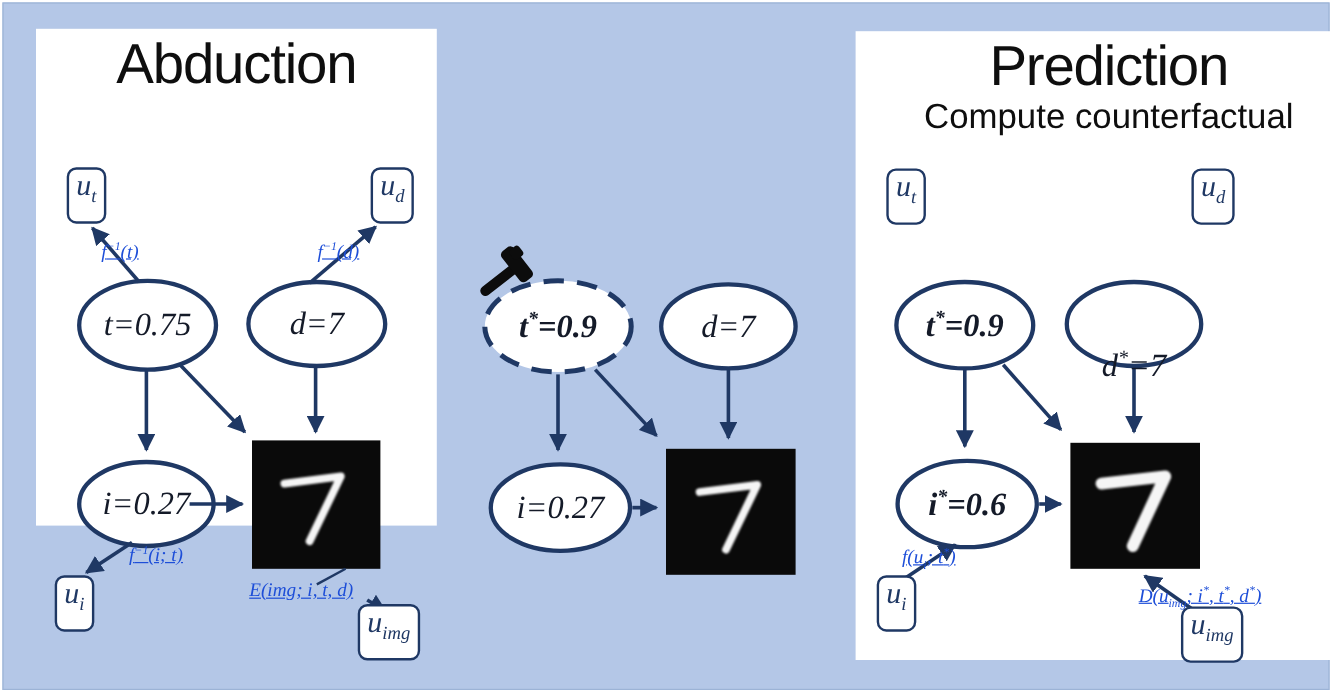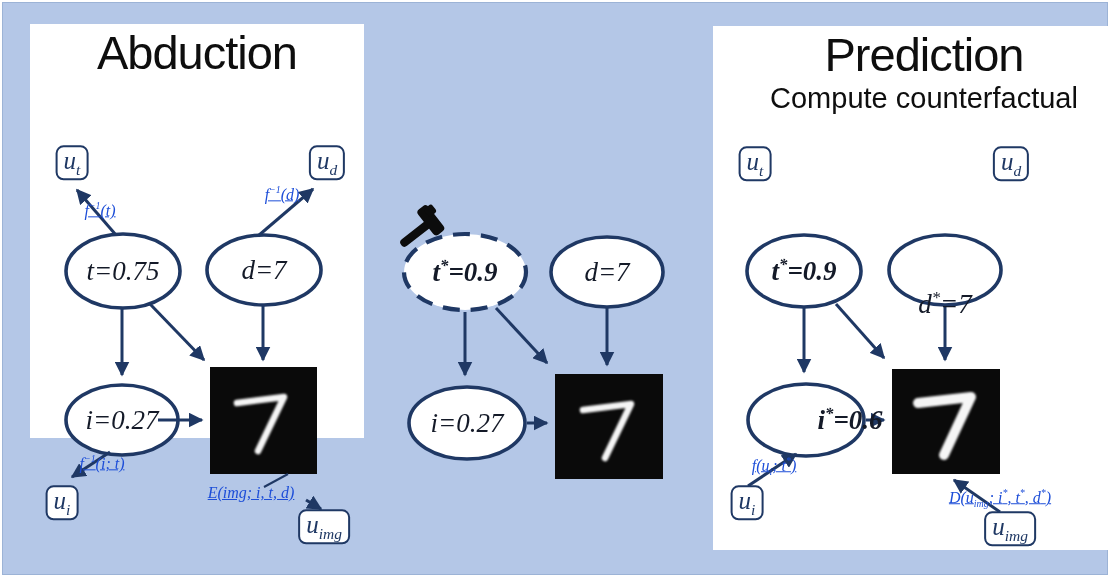--- a/index.html
+++ b/index.html
@@ -18,21 +18,21 @@
   .node-text{
     position:absolute;transform:translate(-50%,-50%);
     font-family:"Liberation Serif","DejaVu Serif",serif;font-style:italic;
     font-size:27px;color:#141a28;white-space:nowrap;z-index:4;
   }
   .node-text.bold{font-weight:700;text-align:right;}
   .ubox{
     position:absolute;transform:translate(-50%,-50%);
     background:#ffffff;border:2.5px solid #1f3864;border-radius:8px;
     color:#1f3864;font-family:"Liberation Serif","DejaVu Serif",serif;
-    font-style:italic;font-size:25px;line-height:1.05;padding:1px 6px 0 6px;
+    font-style:italic;font-size:25px;line-height:1.05;padding:1px 6px 12px 6px;
     white-space:nowrap;z-index:5;
   }
   .lbl{
     position:absolute;transform:translate(-50%,-50%);
     font-family:"Liberation Serif","DejaVu Serif",serif;font-style:italic;
     font-size:16px;color:#1d4ed8;white-space:nowrap;z-index:4;text-decoration:underline;
   }
   sup{font-size:62%;vertical-align:super;}
   sub{font-size:62%;vertical-align:sub;}
 </style>
@@ -116,30 +116,30 @@
   </svg>
 
   <div class="ubox" style="left:72px;top:163px;"><span>u</span><sub>t</sub></div>
   <div class="ubox" style="left:327px;top:163px;"><span>u</span><sub>d</sub></div>
   <div class="ubox" style="left:62px;top:503px;"><span>u</span><sub>i</sub></div>
   <div class="ubox" style="left:324px;top:527px;"><span>u</span><sub>img</sub></div>
   <div class="node-text" style="left:123px;top:271px;"><span>t=0.75</span></div>
   <div class="node-text" style="left:264px;top:270px;"><span>d=7</span></div>
   <div class="node-text" style="left:122px;top:420px;"><span>i=0.27</span></div>
   <div class="lbl" style="left:100px;top:210px;"><span>f</span><sup>−1</sup><span>(t)</span></div>
-  <div class="lbl" style="left:282px;top:194px;"><span>f</span><sup>−1</sup><span>(d)</span></div>
-  <div class="lbl" style="left:102px;top:463px;"><span>f</span><sup>−1</sup><span>(i; t)</span></div>
+  <div class="lbl" style="left:282px;top:210px;"><span>f</span><sup>−1</sup><span>(d)</span></div>
+  <div class="lbl" style="left:130px;top:463px;"><span>f</span><sup>−1</sup><span>(i; t)</span></div>
   <div class="lbl" style="left:251px;top:493px;"><span>E(img; i, t, d)</span></div>
 
   <div class="node-text bold" style="left:465px;top:272px;"><span>t</span><sup>*</sup><span>=0.9</span></div>
   <div class="node-text" style="left:607px;top:272px;"><span>d=7</span></div>
   <div class="node-text" style="left:467px;top:423px;"><span>i=0.27</span></div>
 
   <div class="ubox" style="left:755px;top:164px;"><span>u</span><sub>t</sub></div>
   <div class="ubox" style="left:1011px;top:164px;"><span>u</span><sub>d</sub></div>
   <div class="ubox" style="left:747px;top:503px;"><span>u</span><sub>i</sub></div>
   <div class="ubox" style="left:1010px;top:529px;"><span>u</span><sub>img</sub></div>
   <div class="node-text bold" style="left:804px;top:271px;"><span>t</span><sup>*</sup><span>=0.9</span></div>
   <div class="node-text" style="left:945px;top:270px;margin-top:34px;"><span>d</span><sup>*</sup><span>=7</span></div>
-  <div class="node-text bold" style="left:806px;top:420px;margin-left:44px;"><span>i</span><sup>*</sup><span>=0.6</span></div>
+  <div class="node-text bold" style="left:806px;top:420px;"><span>i</span><sup>*</sup><span>=0.6</span></div>
   <div class="lbl" style="left:774px;top:466px;"><span>f(u</span><sub>i</sub><span>; t</span><sup>*</sup><span>)</span></div>
   <div class="lbl" style="left:1000px;top:498px;"><span>D(u</span><sub>img</sub><span>; i</span><sup>*</sup><span>, t</span><sup>*</sup><span>, d</span><sup>*</sup><span>)</span></div>
 </div>
 
 </body></html>

